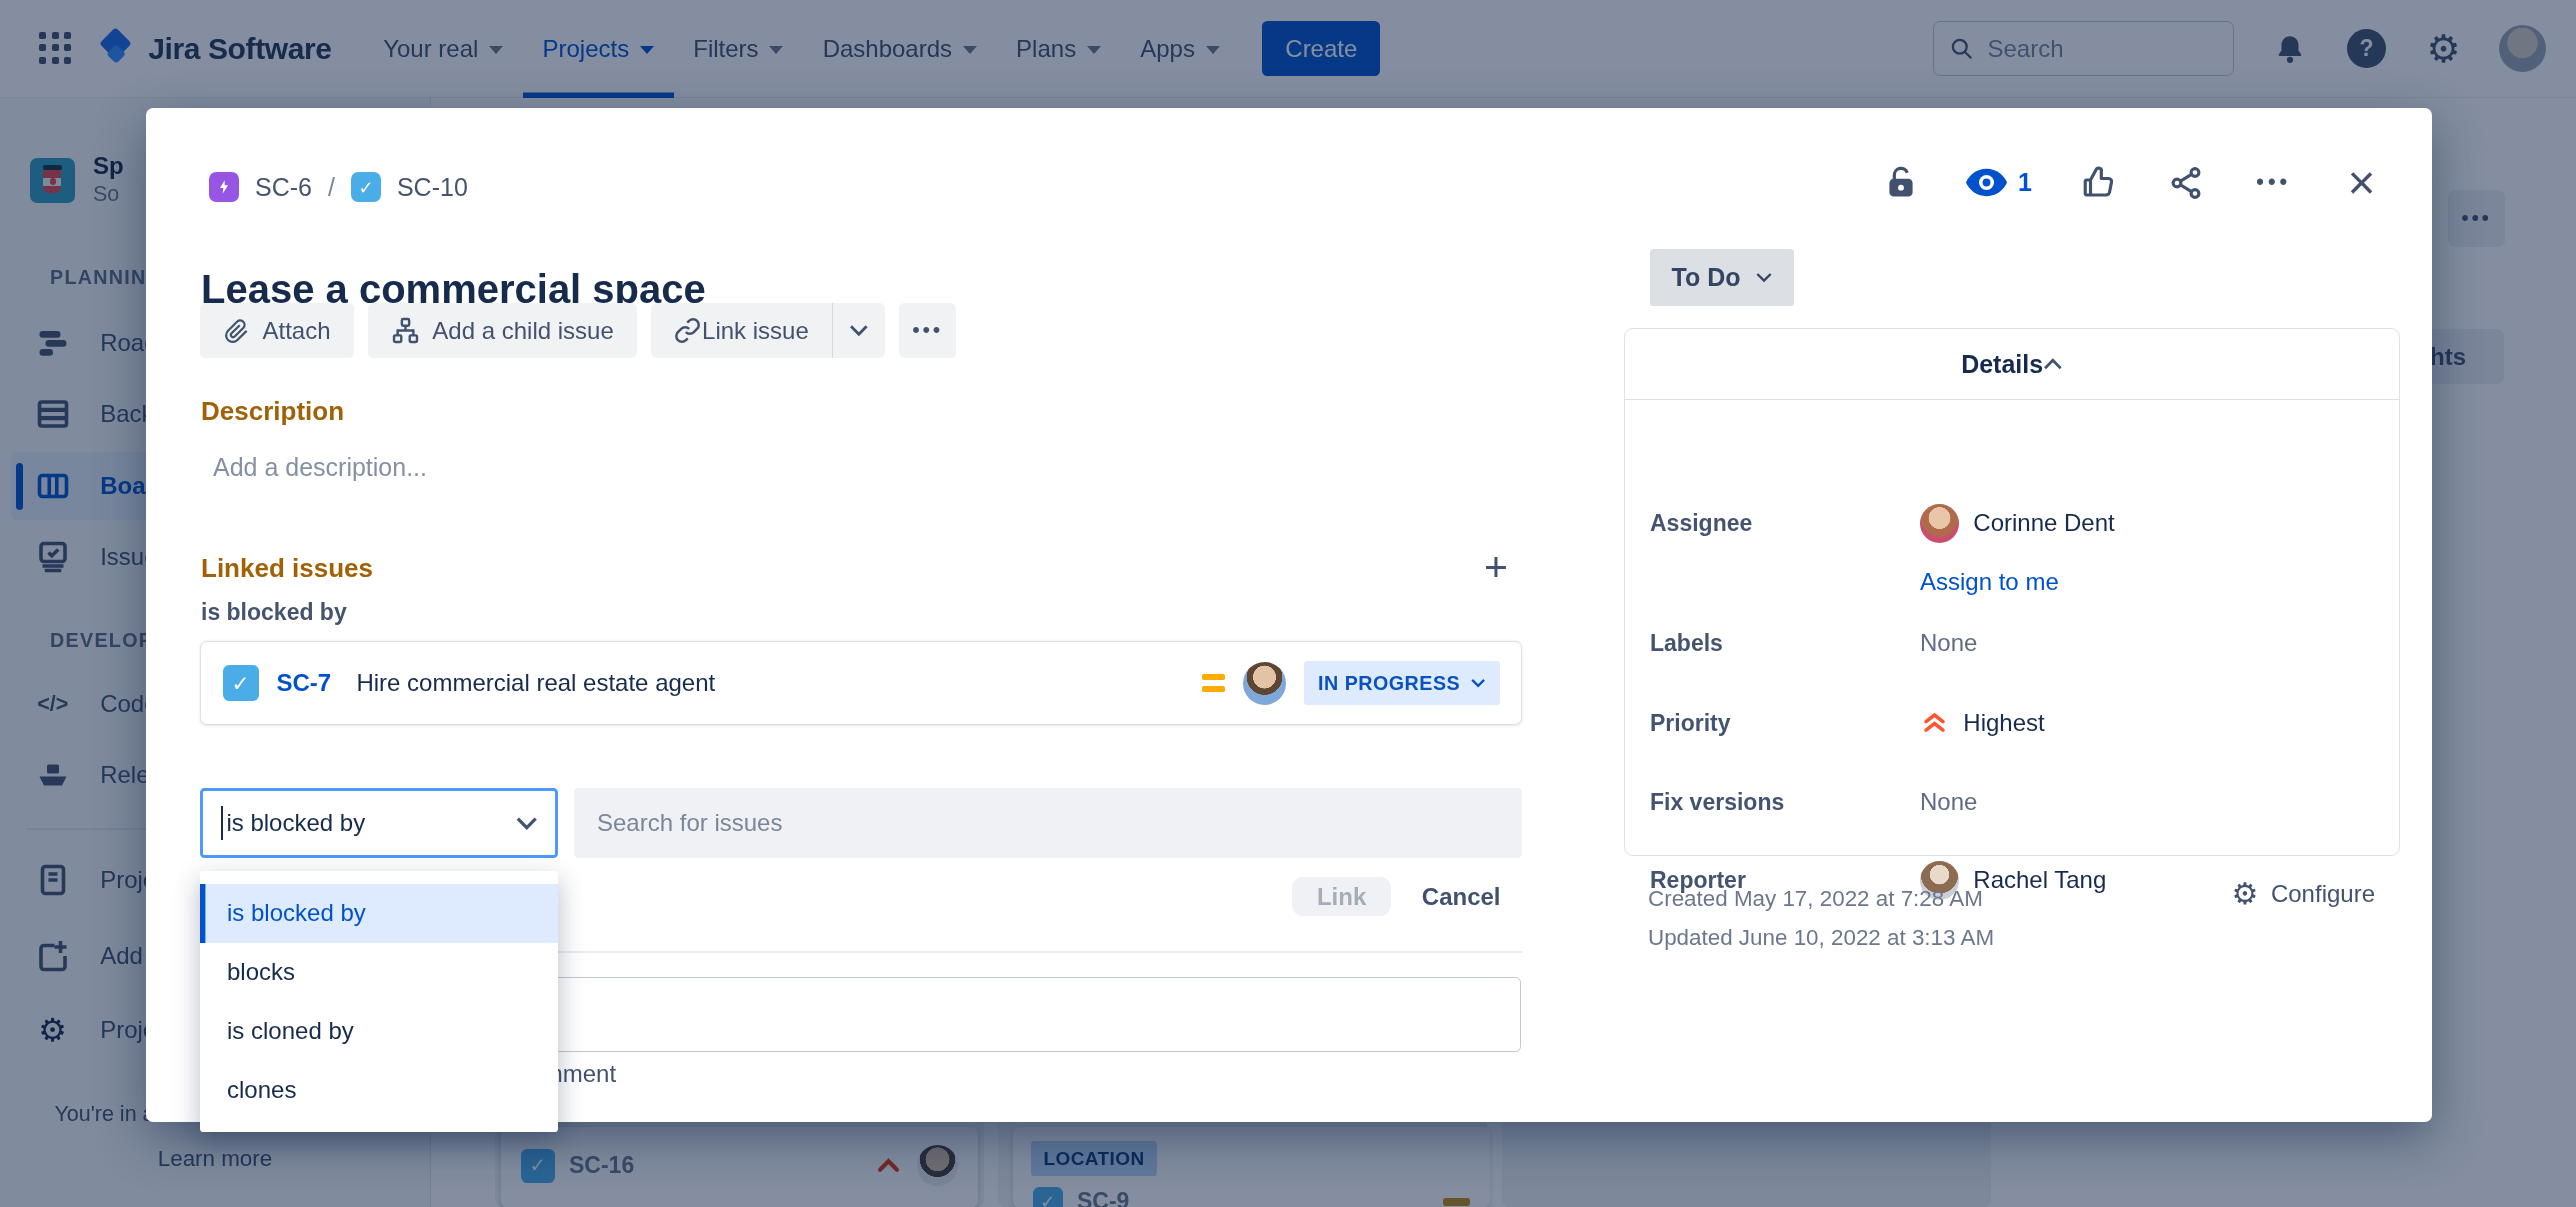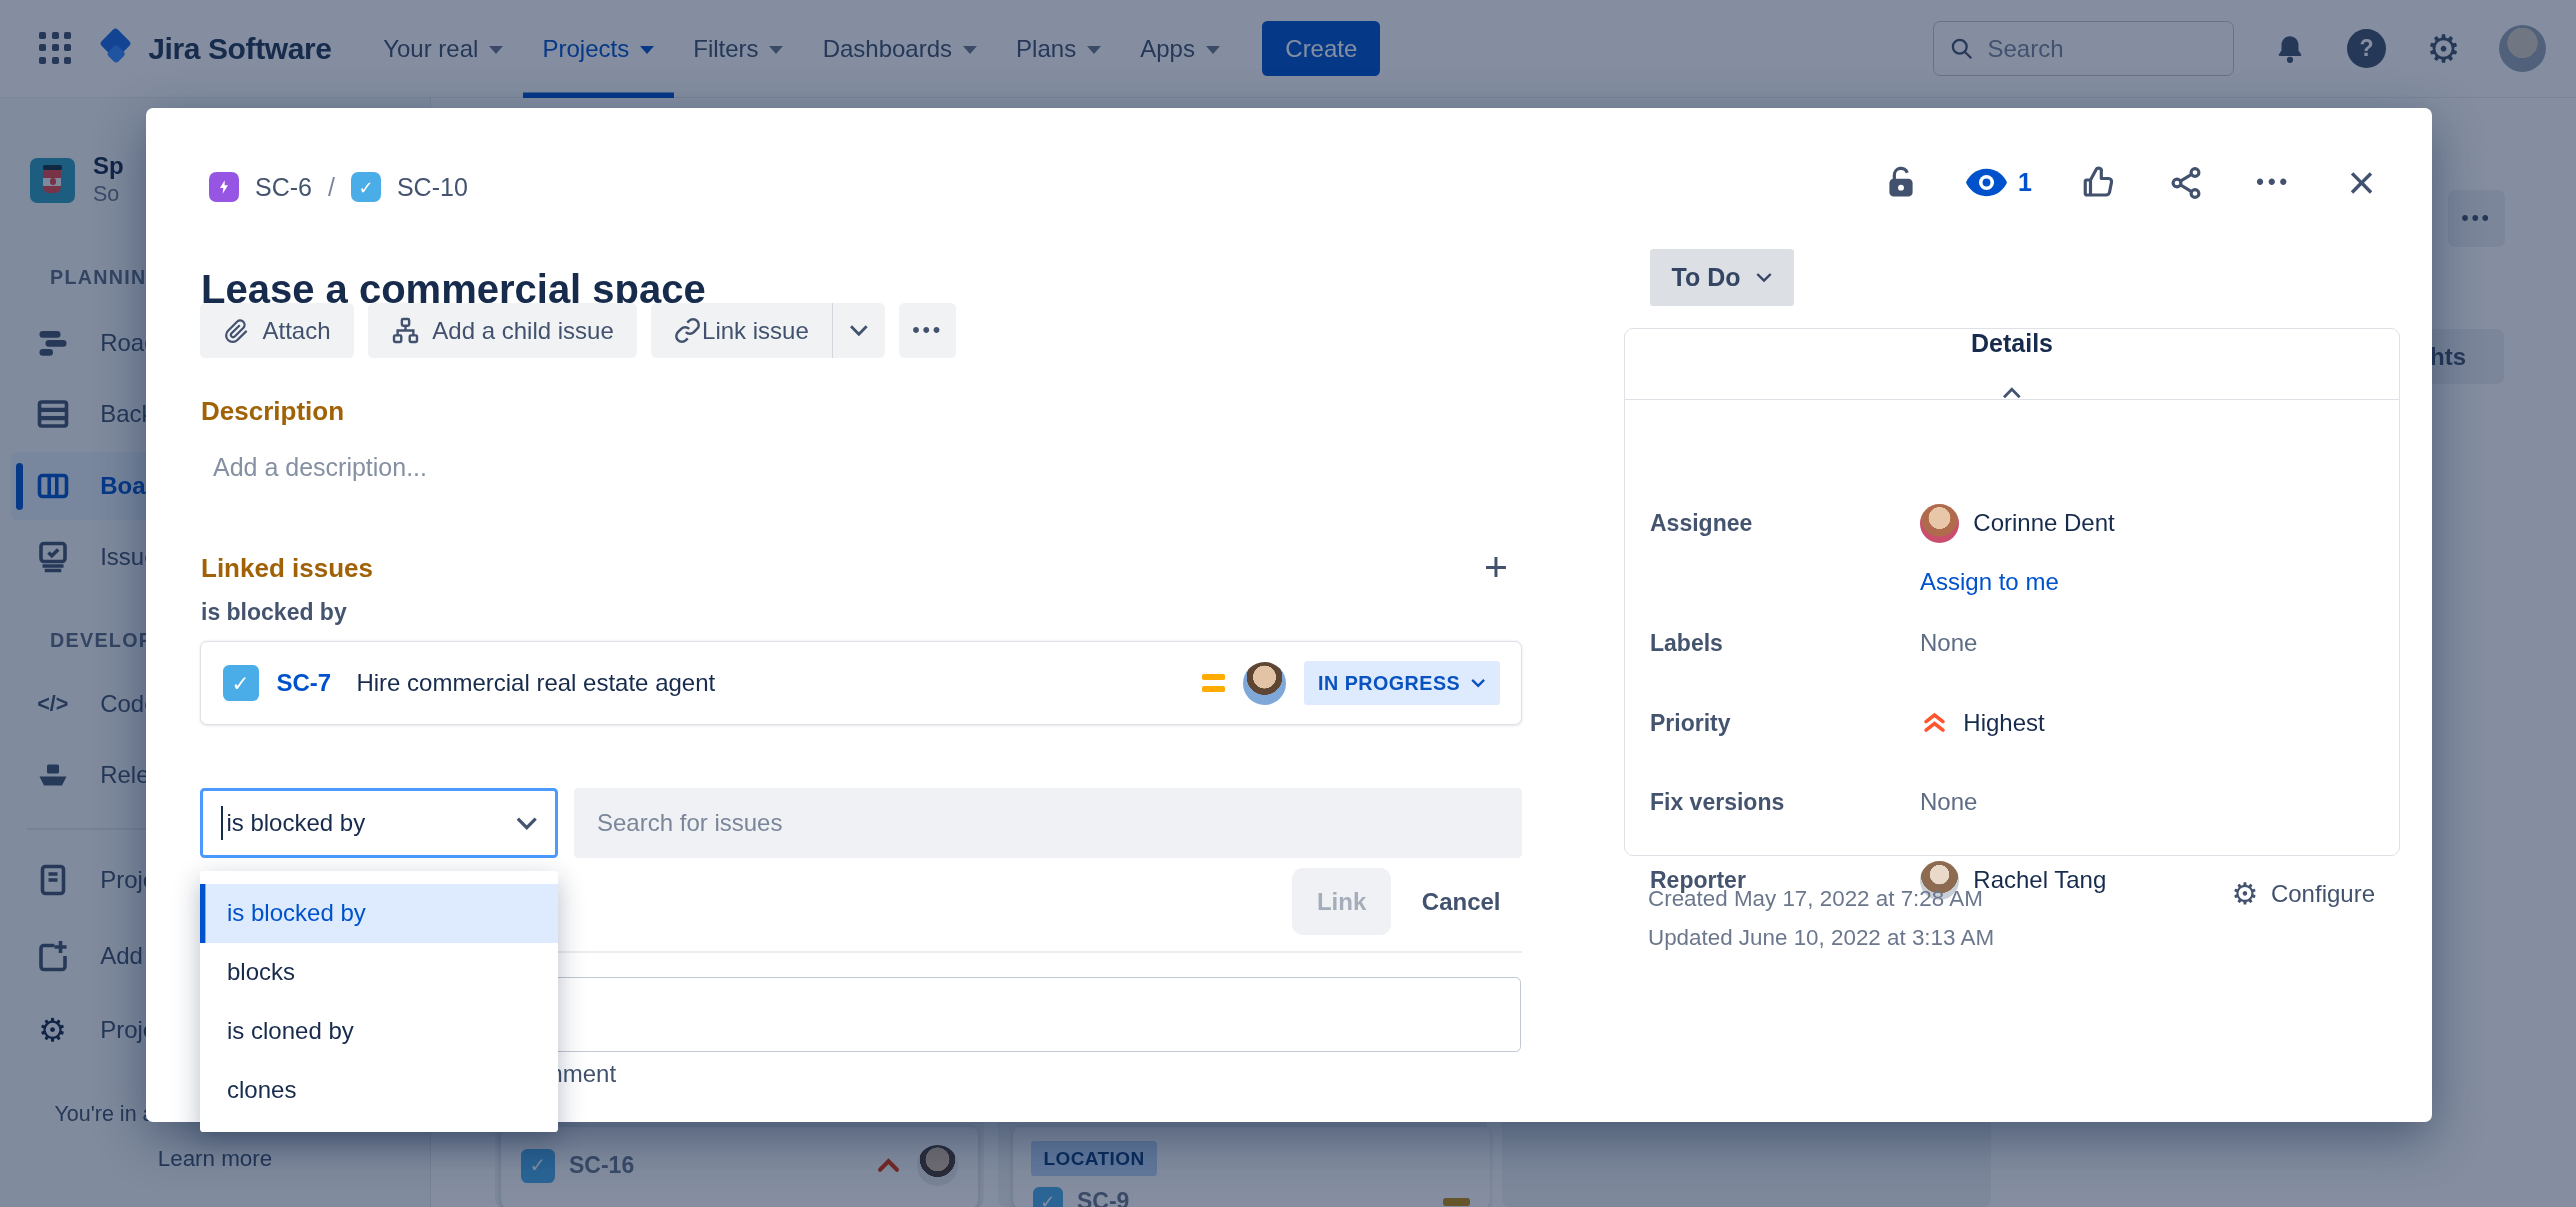--- a/index.html
+++ b/index.html
@@ -124,36 +124,36 @@
                font-weight:700;letter-spacing:0.5px;padding:10.7px 14.3px;border-radius:3.6px;cursor:pointer;}
   .lt-select{position:absolute;left:54px;top:680px;width:358px;height:70px;border:3.6px solid #4C9AFF;border-radius:4.5px;
              display:flex;align-items:center;padding:0 18px;gap:3.6px;box-sizing:border-box;cursor:pointer;background:#fff;}
   .lt-caret{width:1.8px;height:34px;background:#172B4D;}
   .lt-value{font-size:24px;color:#172B4D;flex:1;}
   .iss-search{position:absolute;left:428px;top:680px;width:948px;height:70px;border:none;border-radius:4.5px;
               background:#F0F1F4;font-size:24px;color:#344563;padding:0 23px;box-sizing:border-box;outline:none;font-family:inherit;}
   .iss-search::placeholder{color:#7A869A;}
   .form-actions{position:absolute;left:54px;top:760px;width:1322px;display:flex;justify-content:flex-end;
                 align-items:center;gap:9px;}
-  .btn-link{height:67px;padding:0 25px;border-radius:11px;background:#F0F1F4;color:#A5ADBA;font-size:24px;
+  .btn-link{height:39px;padding:0 25px;border-radius:11px;background:#F0F1F4;color:#A5ADBA;font-size:24px;
             font-weight:600;display:flex;align-items:center;}
   .btn-cancel{height:57px;padding:0 21.5px;color:#42526E;font-size:24px;font-weight:600;display:flex;
               align-items:center;cursor:pointer;}
   .lc-divider{position:absolute;left:54px;top:843px;width:1322px;height:1.8px;background:#EBECF0;}
   .av-comment{position:absolute;left:57px;top:871px;width:43px;height:43px;
               background:radial-gradient(circle at 50% 38%,#C9B8A8 0 40%,#8E99A9 41%);}
   .comment-box{position:absolute;left:116px;top:869px;width:1259px;height:75px;border:1.8px solid #C1C7D0;
                border-radius:5.4px;background:#fff;box-sizing:border-box;cursor:text;}
   .comment-tip{position:absolute;left:170px;top:952px;font-size:24px;color:#42526E;white-space:nowrap;}
   .status-btn{position:absolute;left:1504px;top:141px;height:57px;padding:0 21.5px;border-radius:3.6px;background:#DCDFE4;
               display:flex;align-items:center;gap:16px;font-size:25px;font-weight:600;color:#344563;cursor:pointer;}
   .details{position:absolute;left:1478px;top:220px;width:776px;height:528px;border:1.8px solid #DFE1E6;
            border-radius:9px;box-sizing:border-box;background:#fff;}
-  .d-head{height:70px;display:flex;align-items:center;justify-content:space-between;padding:0 27px;
-          border-bottom:1.8px solid #DFE1E6;cursor:pointer;flex-direction:column;}
+  .d-head{height:70px;display:flex;align-items:center;justify-content:center;padding:0 27px;
+          border-bottom:1.8px solid #DFE1E6;cursor:pointer;}
   .d-title{font-size:25px;font-weight:700;color:#172B4D;}
   .d-body{position:relative;}
   .d-row{position:absolute;left:25px;right:21.5px;height:50px;display:flex;align-items:center;}
   .d-label{width:270px;font-size:23px;font-weight:600;color:#44546F;flex:none;}
   .d-value{display:flex;align-items:center;gap:14.3px;font-size:24px;color:#172B4D;cursor:pointer;}
   .d-none{color:#5E6C84;}
   .av-d{width:39px;height:39px;}
   .av-corinne{background:radial-gradient(circle at 50% 36%,#E8C7A8 0 34%,#B06A4C 35% 58%,#C94E6E 59%);}
   .av-rachel{background:radial-gradient(circle at 50% 35%,#E9D9C9 0 30%,#8D6B51 31% 58%,#C9CFD6 59%);}
   .assign-me{position:absolute;left:320px;font-size:24px;color:#0052CC;cursor:pointer;}

